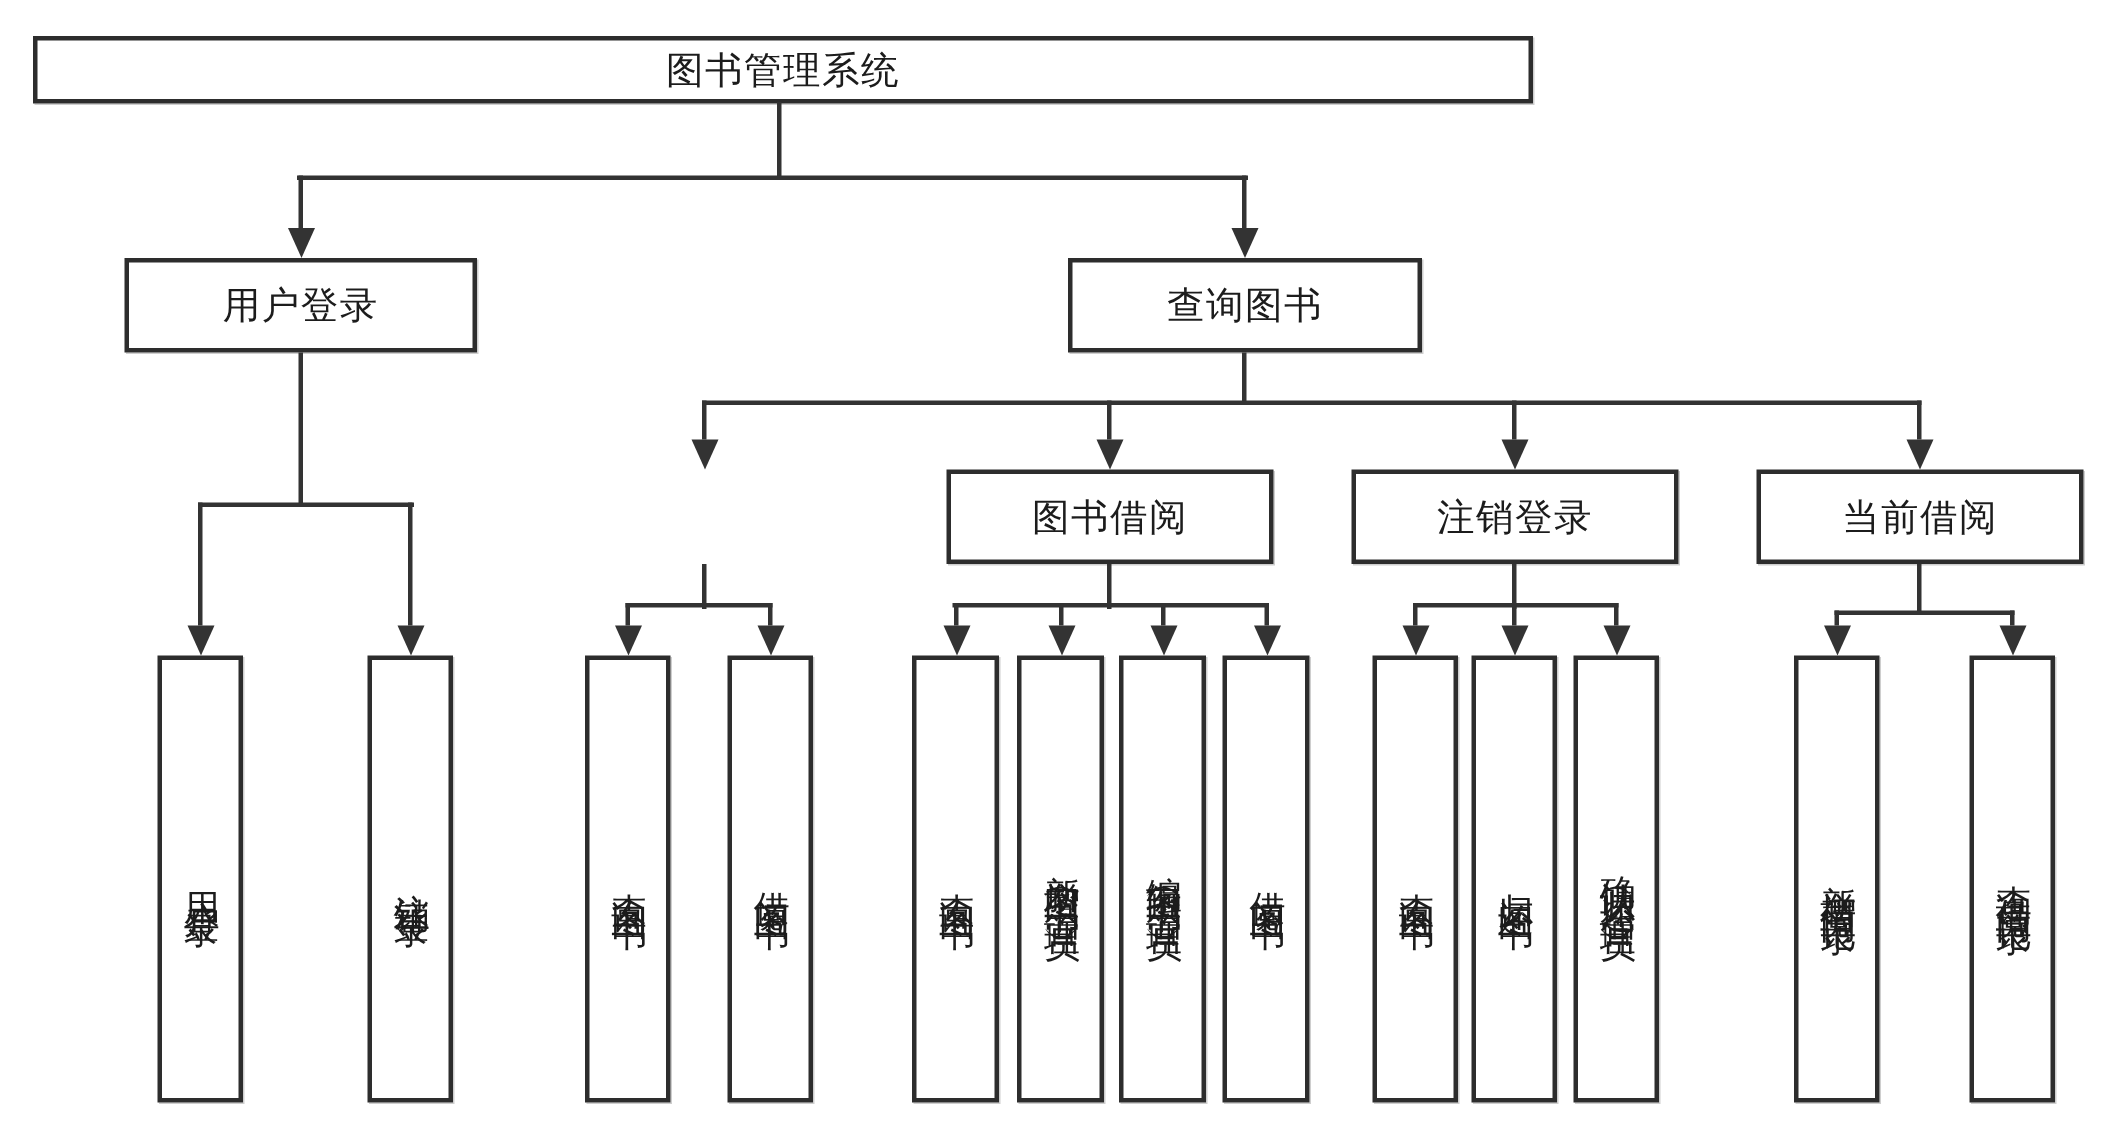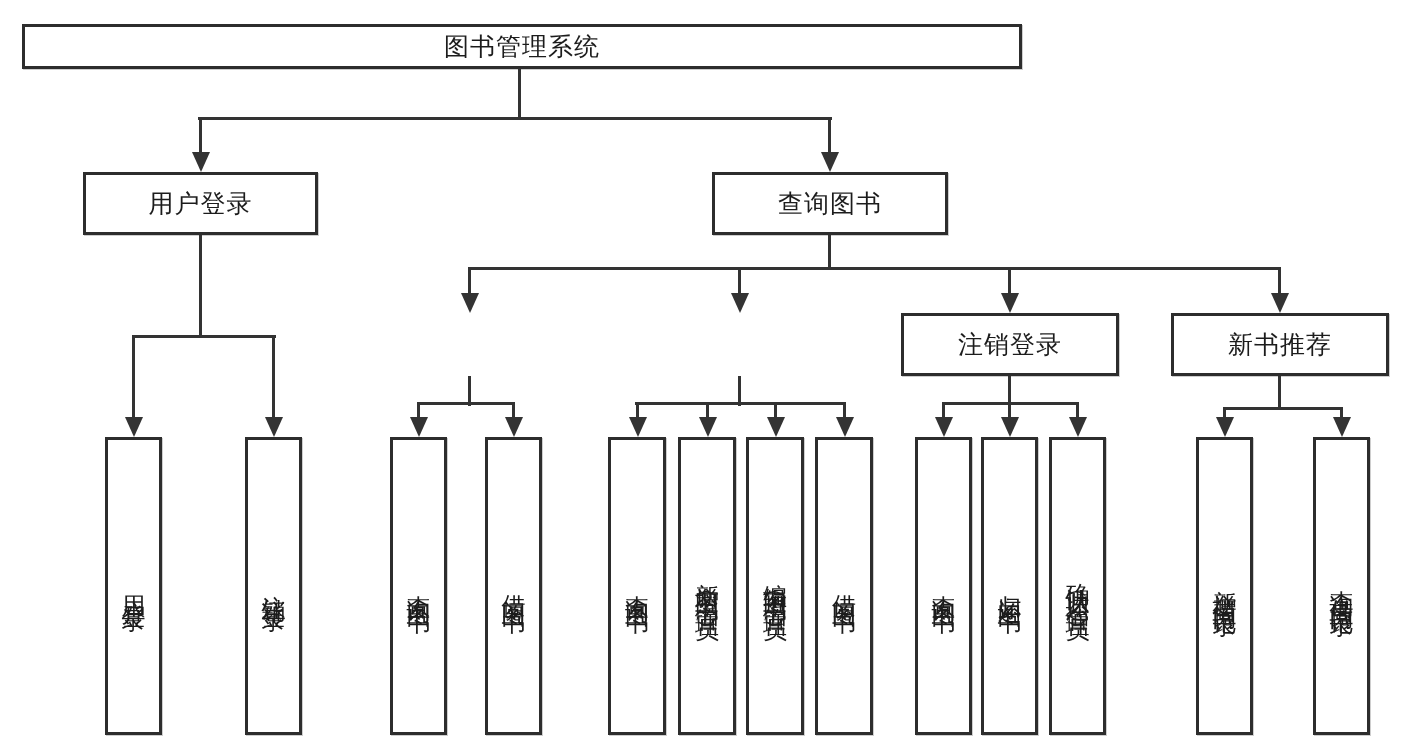--- a/index.html
+++ b/index.html
@@ -42,25 +42,28 @@
     <span>图书管理系统</span>
   </div>
 
   <div class="node" style="left:83px;top:172px;width:235px;height:63px;">
     <span>用户登录</span>
   </div>
   <div class="node" style="left:712px;top:172px;width:236px;height:63px;">
     <span>查询图书</span>
   </div>
 
+  <div class="node" style="left:631px;top:313px;width:218px;height:63px;">
+    <span>图书借阅</span>
+  </div>
   <div class="node" style="left:901px;top:313px;width:218px;height:63px;">
     <span>注销登录</span>
   </div>
   <div class="node" style="left:1171px;top:313px;width:218px;height:63px;">
-    <span>新书推荐</span>
+    <span>当前借阅</span>
   </div>
 
   <div class="node leaf" style="left:105px;top:437px;width:57px;height:298px;">
     <span class="vtext">用户登录</span>
   </div>
   <div class="node leaf" style="left:245px;top:437px;width:57px;height:298px;">
     <span class="vtext">注销登录</span>
   </div>
   <div class="node leaf" style="left:390px;top:437px;width:57px;height:298px;">
     <span class="vtext">查询图书</span>

